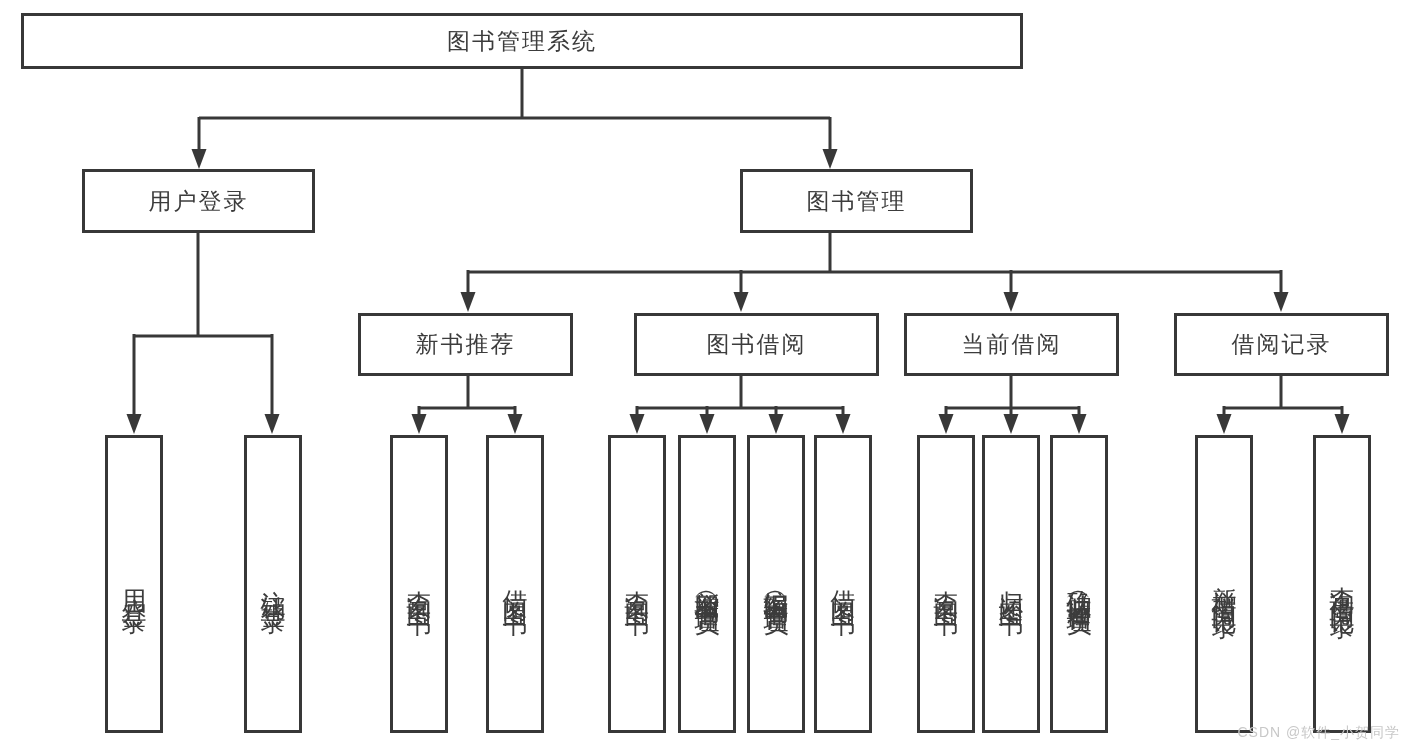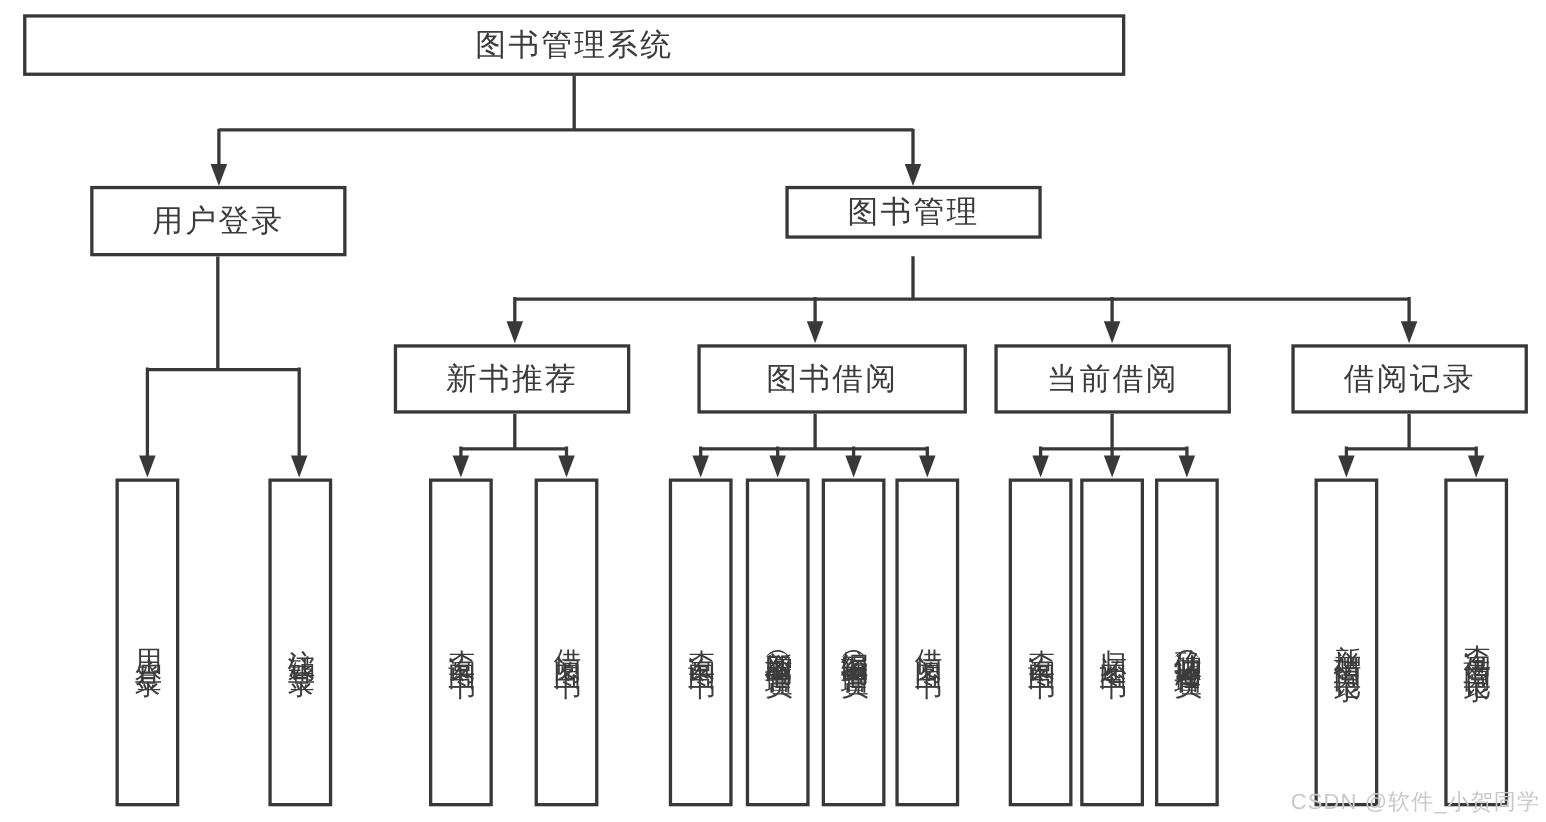--- a/index.html
+++ b/index.html
@@ -26,42 +26,42 @@
     box-sizing: border-box;
     border: 3px solid #383838;
     background: #ffffff;
     color: #3c3c3c;
     display: flex;
     align-items: center;
     justify-content: center;
     z-index: 2;
   }
   .h {
-    font-size: 28px;
+    font-size: 23px;
     letter-spacing: 2px;
     white-space: nowrap;
   }
   .v {
     writing-mode: vertical-rl;
     text-orientation: mixed;
     font-size: 25px;
     letter-spacing: 7px;
     line-height: 1;
   }
   .v.mid {
     letter-spacing: 6px;
   }
   .v.long {
     letter-spacing: 3px;
   }
   .watermark {
     position: absolute;
     right: 5px;
     bottom: 5px;
-    font-size: 20px;
+    font-size: 14px;
     color: #c8c8c8;
     letter-spacing: 1px;
     z-index: 5;
     white-space: nowrap;
   }
 </style>
 </head>
 <body>
 
 <div class="canvas">
@@ -102,21 +102,21 @@
       <polygon points="1003.5,414 1018.5,414 1011,434"></polygon>
       <polygon points="1071.5,414 1086.5,414 1079,434"></polygon>
       <polygon points="1216.5,414 1231.5,414 1224,434"></polygon>
       <polygon points="1334.5,414 1349.5,414 1342,434"></polygon>
     </g>
   </svg>
 
   <div class="node h" style="left:21px; top:13px; width:1002px; height:56px">图书管理系统</div>
 
   <div class="node h" style="left:82px; top:169px; width:233px; height:64px">用户登录</div>
-  <div class="node h" style="left:714px; top:169px; width:233px; height:48px">图书管理</div>
+  <div class="node h" style="left:740px; top:169px; width:233px; height:64px">图书管理</div>
 
   <div class="node h" style="left:358px; top:313px; width:215px; height:63px">新书推荐</div>
   <div class="node h" style="left:634px; top:313px; width:245px; height:63px">图书借阅</div>
   <div class="node h" style="left:904px; top:313px; width:215px; height:63px">当前借阅</div>
   <div class="node h" style="left:1174px; top:313px; width:215px; height:63px">借阅记录</div>
 
   <div class="node v" style="left:105px; top:435px; width:58px; height:298px">用户登录</div>
   <div class="node v" style="left:244px; top:435px; width:58px; height:298px">注销登录</div>
 
   <div class="node v" style="left:390px; top:435px; width:58px; height:298px">查询图书</div>

